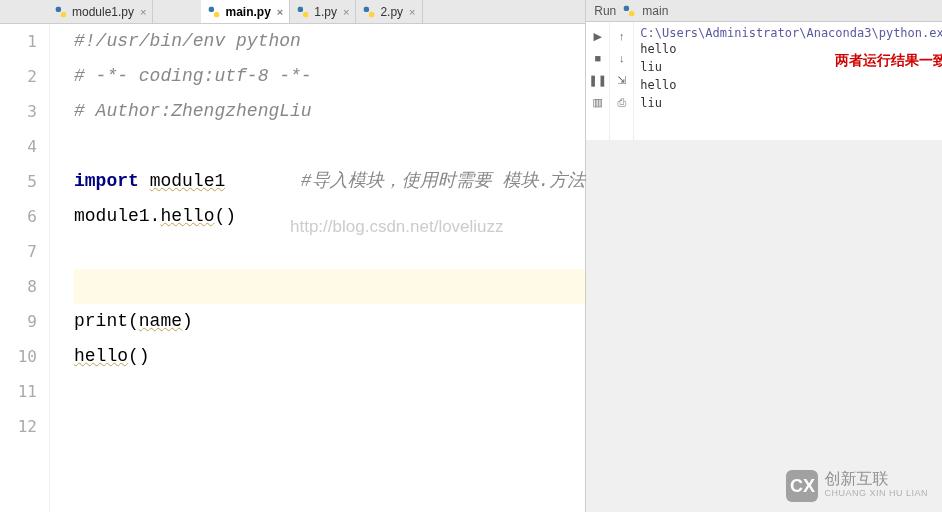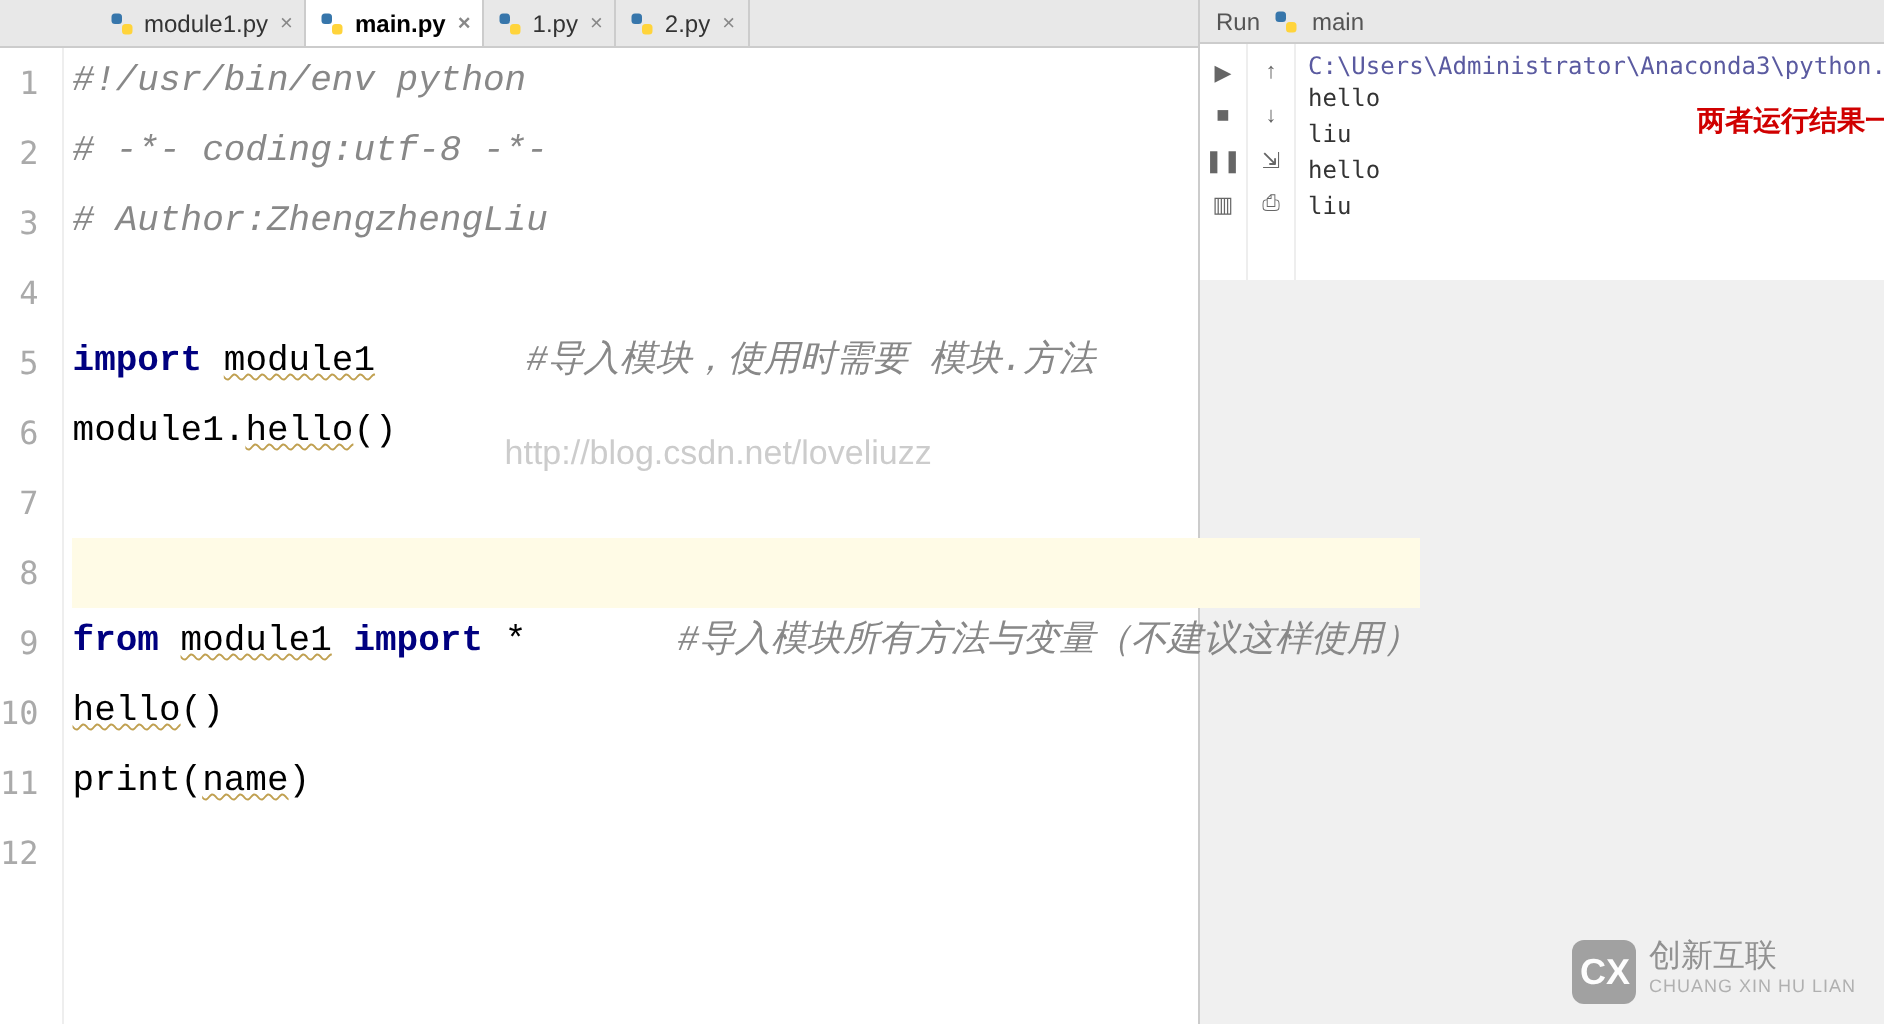--- a/index.html
+++ b/index.html
@@ -39,20 +39,21 @@
   cursor: pointer;
   gap: 4px;
   font-size: 12px;
   color: #333;
   background: #e8e8e8;
 }
 .tab.active {
   background: #fff;
   font-weight: bold;
   color: #000;
+  margin-left: 48px;
 }
 .tab .close-x {
   color: #888;
   font-size: 11px;
   margin-left: 2px;
 }
 .py-icon {
   width: 14px;
   height: 14px;
   display: inline-block;
@@ -256,23 +257,22 @@
       <div class="fold-gutter"></div>
       <div class="code">
         <div class="line"><span class="comment-it">#!/usr/bin/env python</span></div>
         <div class="line"><span class="comment-it"># -*- coding:utf-8 -*-</span></div>
         <div class="line"><span class="comment-it"># Author:ZhengzhengLiu</span></div>
         <div class="line"></div>
         <div class="line"><span class="kw">import </span><span class="ident under">module1</span><span class="comment-cn">       #导入模块，使用时需要 模块.方法</span></div>
         <div class="line"><span class="ident">module1.</span><span class="ident under">hello</span><span class="ident">()</span></div>
         <div class="line"></div>
         <div class="line hl"></div>
-        <div class="line"><span class="kw">from </span><span class="ident under">module1</span><span class="kw"> import </span><span class="ident">*</span><span class="comment-cn">       #导入模块所有方法与变量（不建议这样使用）</span></div>
+        <div class="line"><span class="ident">print(</span><span class="ident under">name</span><span class="ident">)</span></div>
         <div class="line"><span class="ident under">hello</span><span class="ident">()</span></div>
-        <div class="line"><span class="ident">print(</span><span class="ident under">name</span><span class="ident">)</span></div>
         <div class="watermark">http://blog.csdn.net/loveliuzz</div>
       </div>
     </div>
   </div>
 
   <div class="run-pane">
     <div class="run-title">
       <span>Run</span>
       <span class="py-icon">
         <svg viewBox="0 0 16 16">

